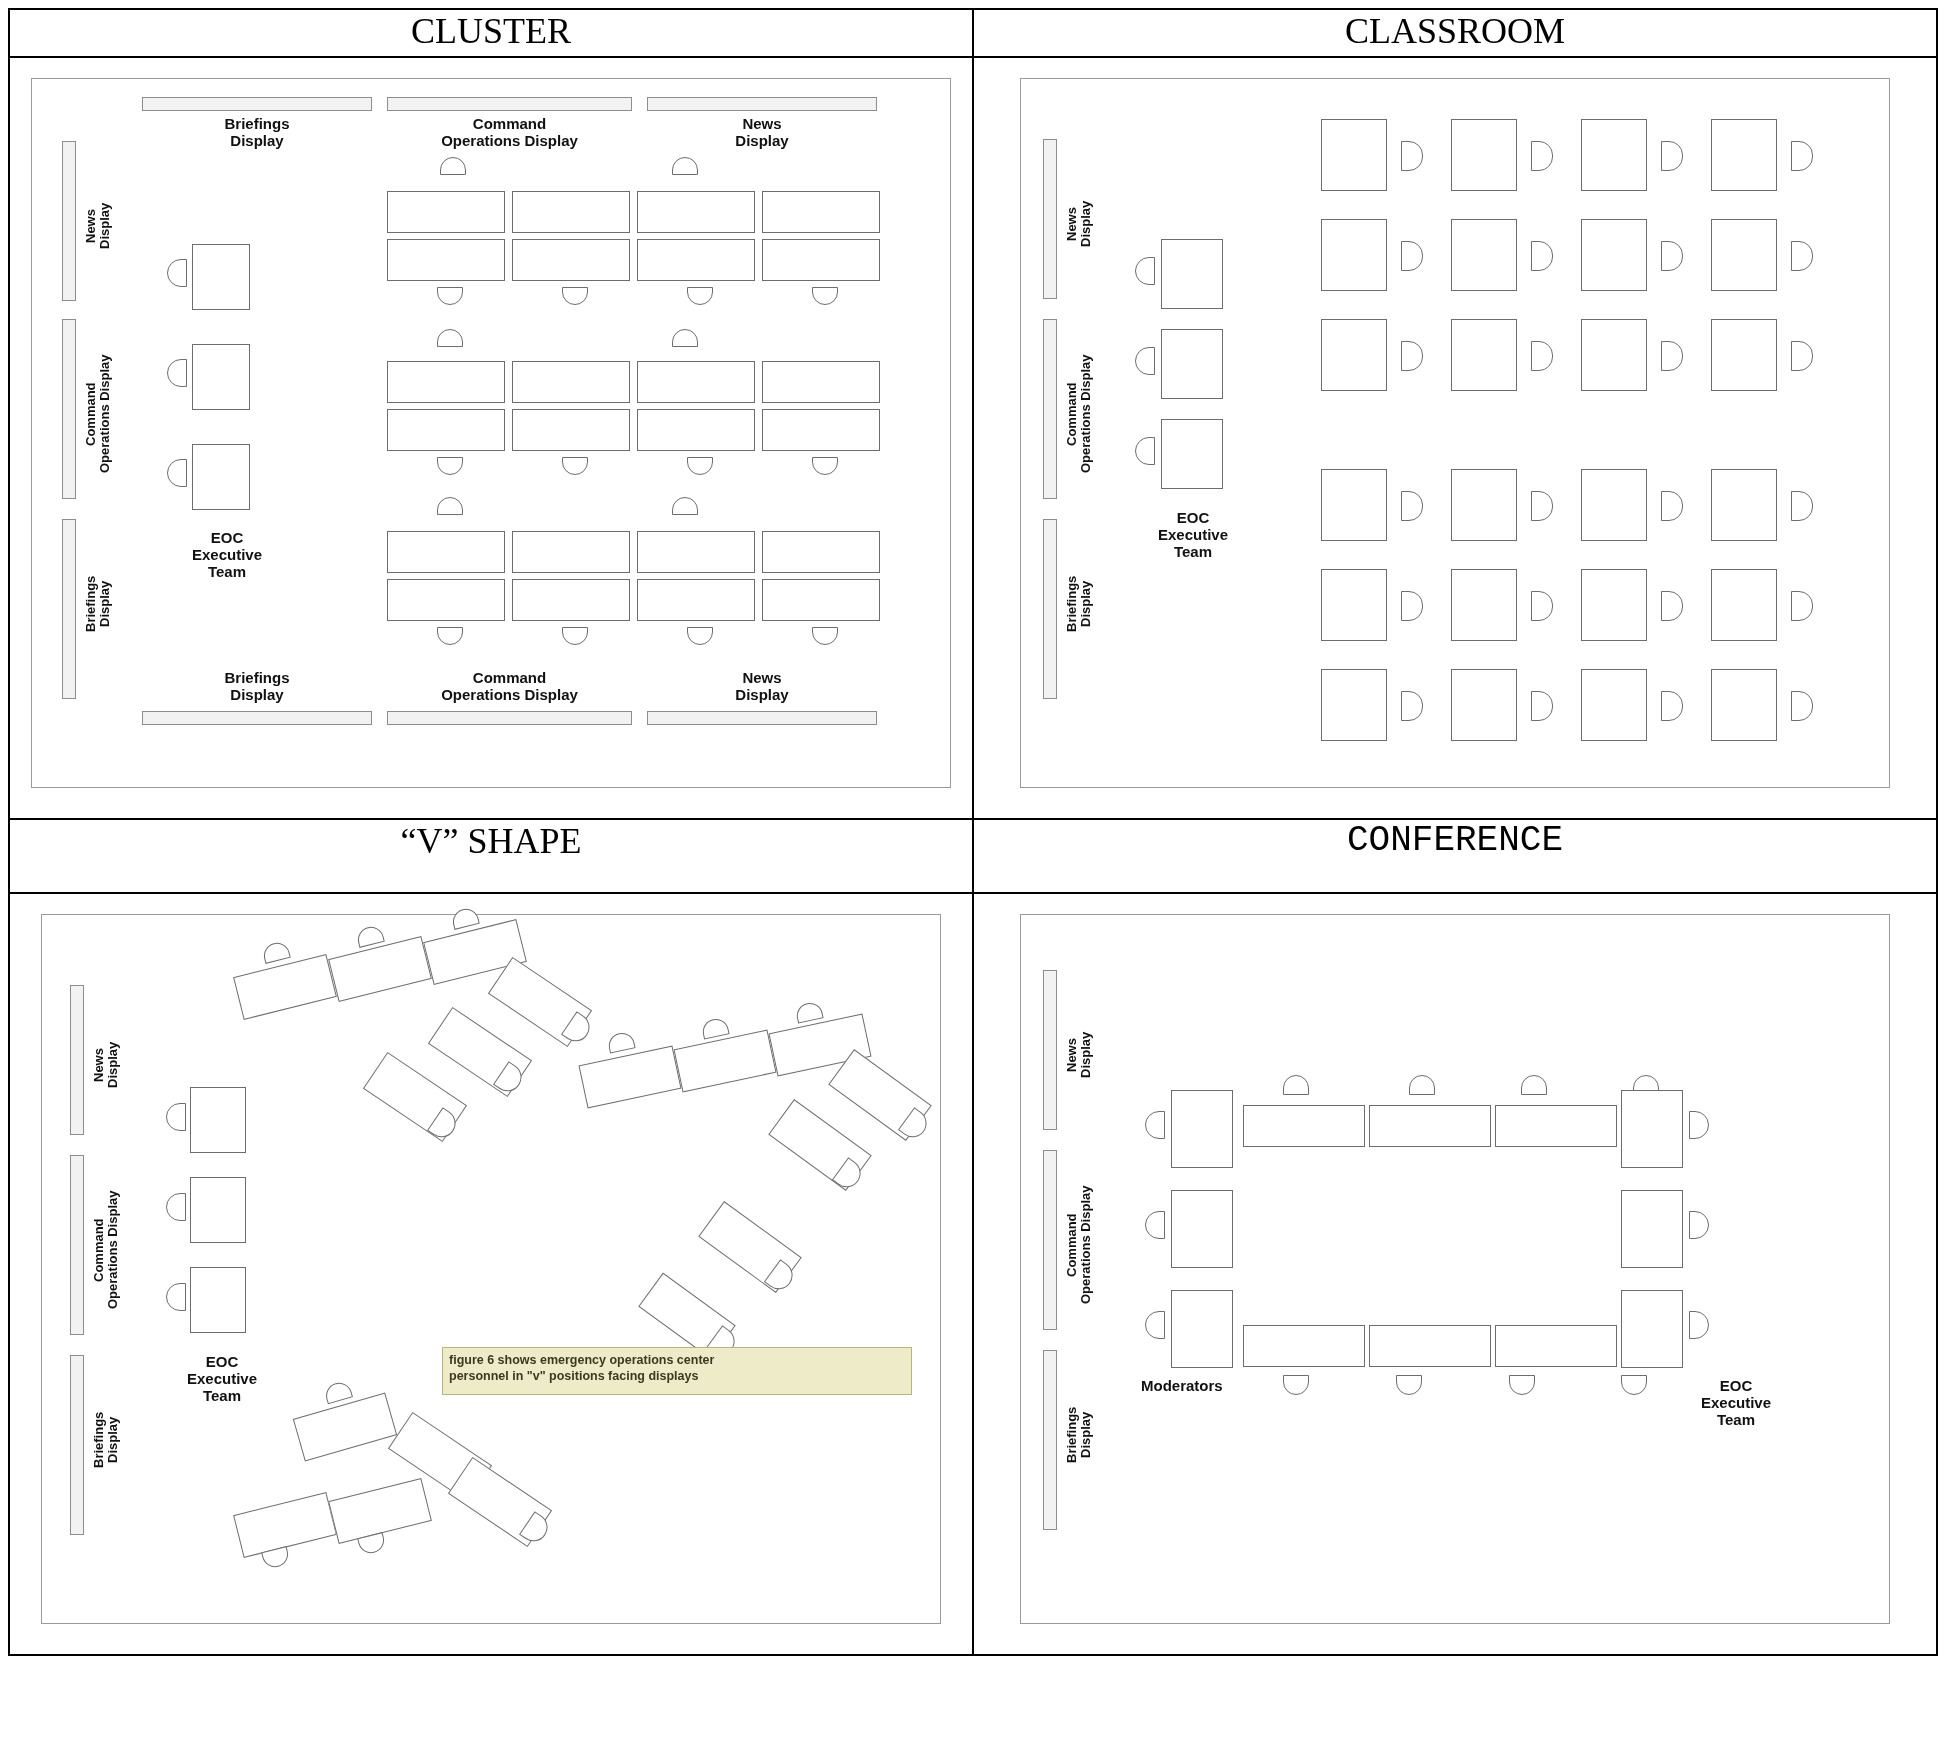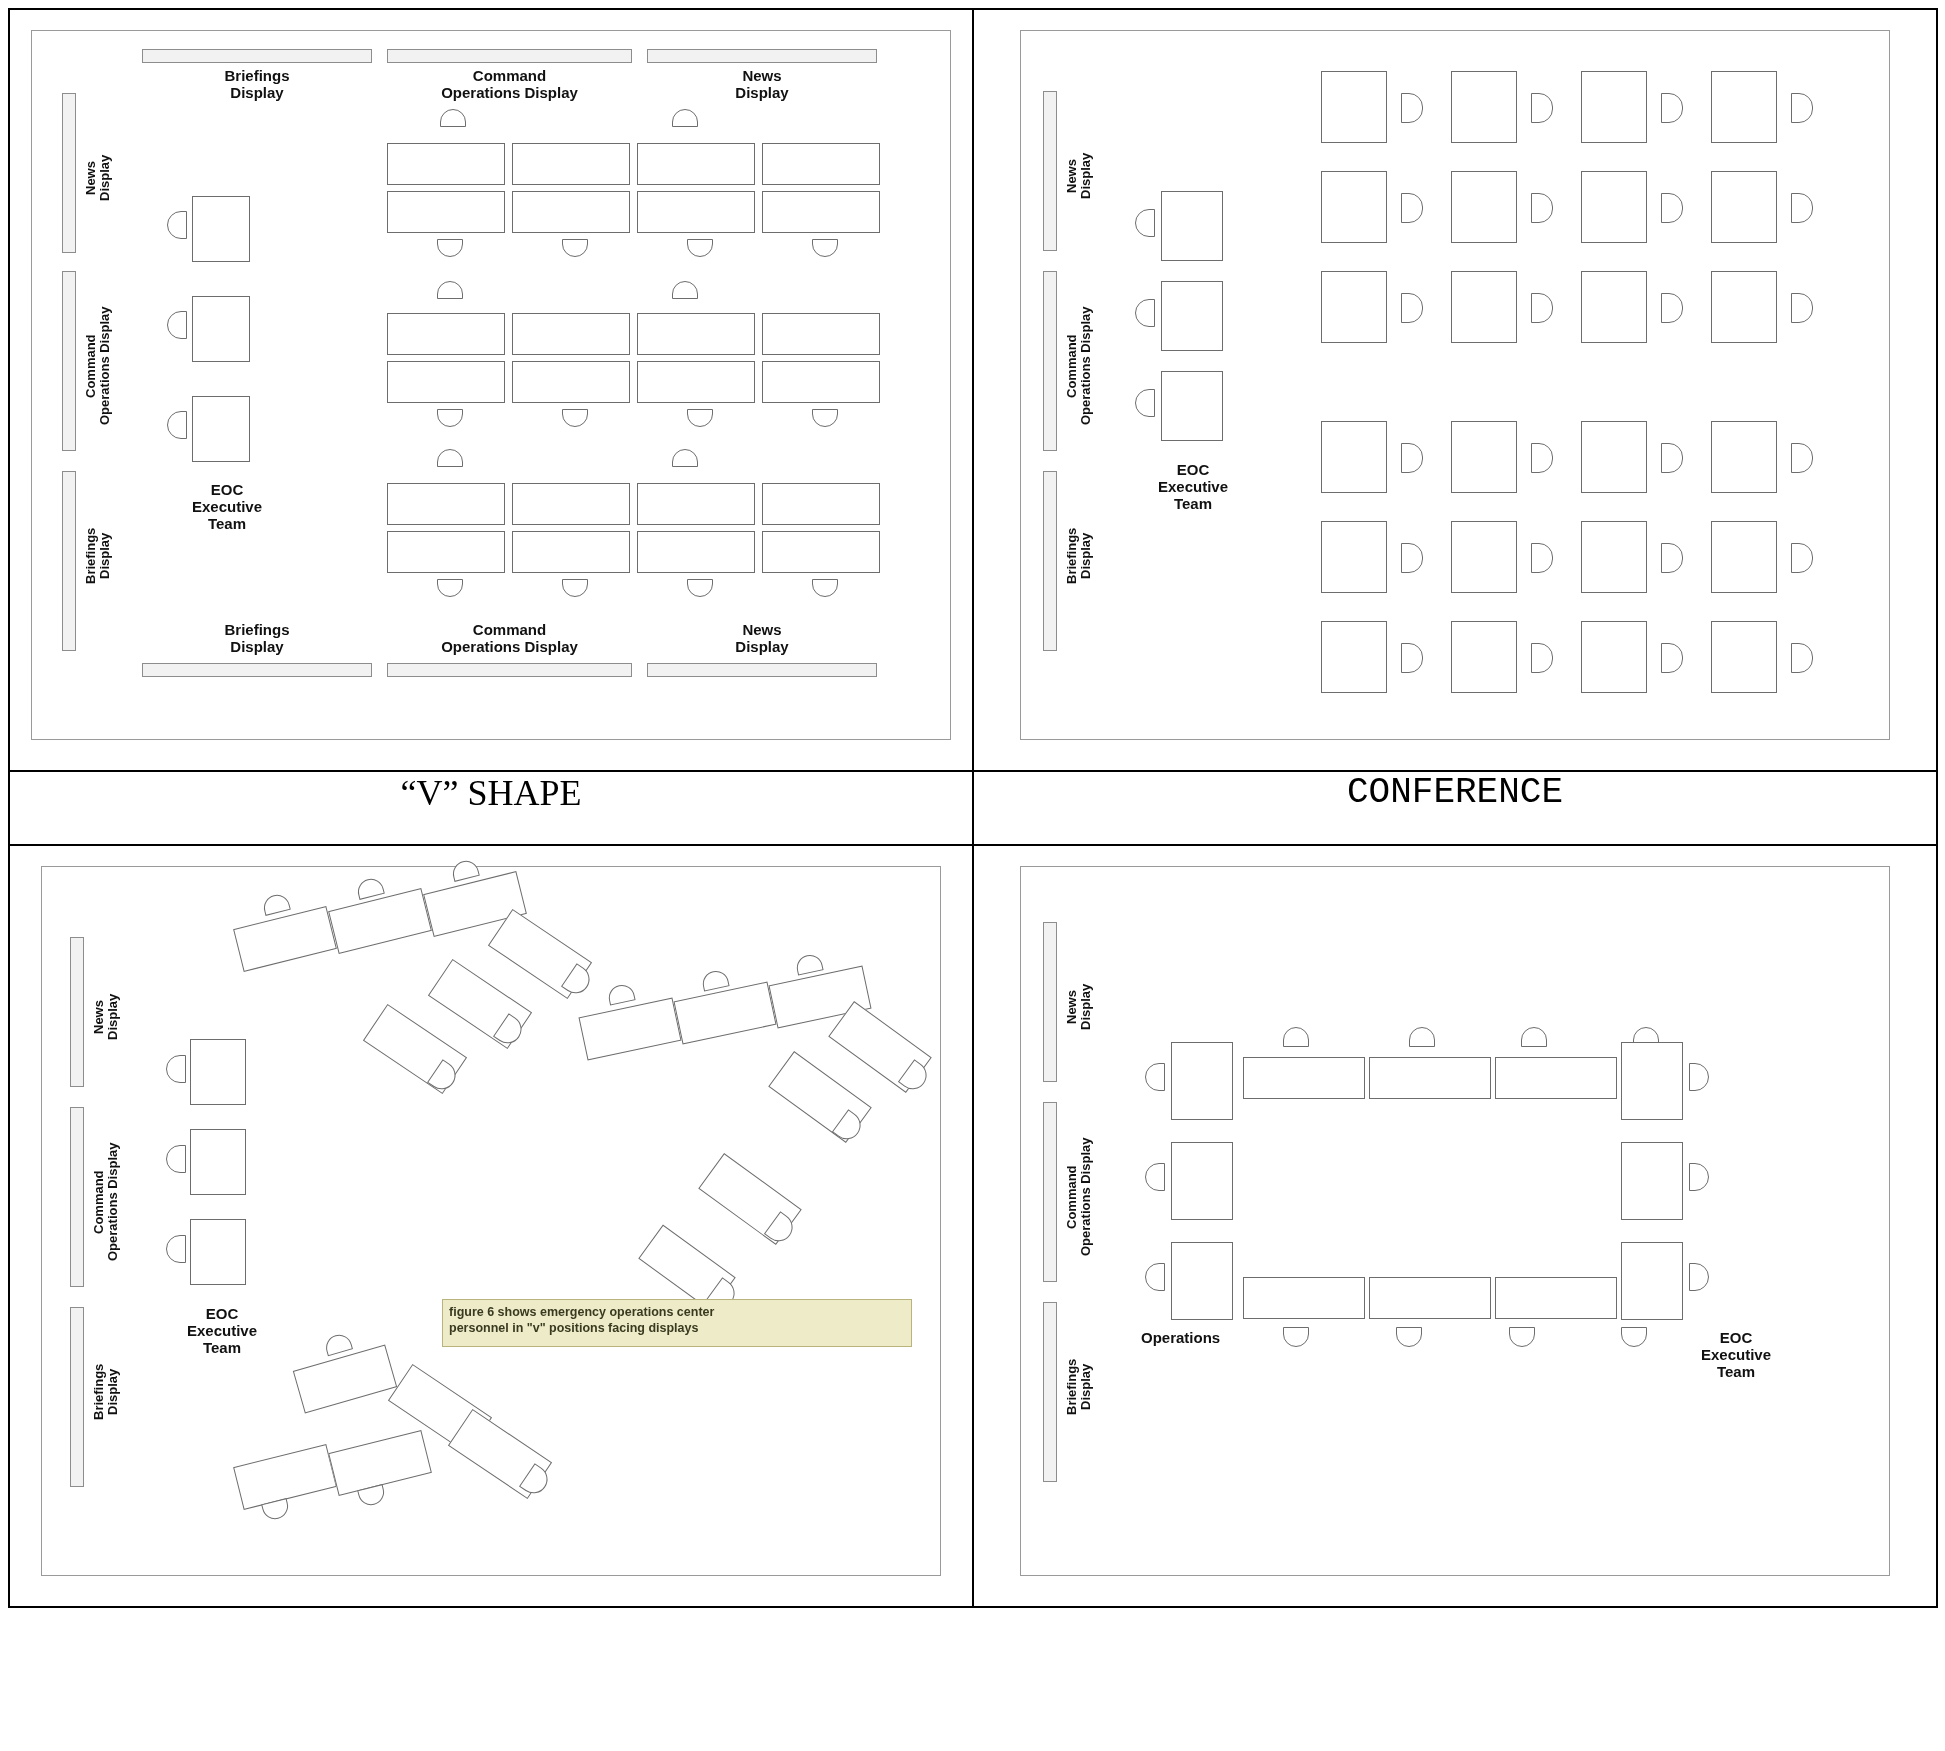--- a/index.html
+++ b/index.html
@@ -107,20 +107,28 @@
     box-sizing: border-box;
     overflow: hidden;
   }
   .vfan { position: absolute; }
 </style>
 </head>
 <body>
 
 <table class="grid">
   <tbody>
+      <tr>
+    <td class="title-cell">
+      <span>CLUSTER</span>
+    </td>
+    <td class="title-cell">
+      <span>CLASSROOM</span>
+    </td>
+  </tr>
   <tr>
 
     <td class="diagram-cell">
       <div class="frame" style="width:920px;height:710px;">
 
         <div class="wallbar" style="left:110px;top:18px;width:230px;height:14px;"></div>
         <div class="wallbar" style="left:355px;top:18px;width:245px;height:14px;"></div>
         <div class="wallbar" style="left:615px;top:18px;width:230px;height:14px;"></div>
 
         <div class="hlabel" style="left:110px;top:36px;width:230px;">Briefings
@@ -416,21 +424,21 @@
         <div class="chair right" style="left:668px;top:396px;width:20px;height:28px;"></div>
 
         <div class="desk" style="left:222px;top:410px;width:122px;height:42px;"></div>
         <div class="desk" style="left:348px;top:410px;width:122px;height:42px;"></div>
         <div class="desk" style="left:474px;top:410px;width:122px;height:42px;"></div>
         <div class="chair down" style="left:262px;top:460px;width:26px;height:20px;"></div>
         <div class="chair down" style="left:375px;top:460px;width:26px;height:20px;"></div>
         <div class="chair down" style="left:488px;top:460px;width:26px;height:20px;"></div>
         <div class="chair down" style="left:600px;top:460px;width:26px;height:20px;"></div>
 
-        <div class="hlabel" style="left:120px;top:462px;width:140px;text-align:left;">Operations</div>
+        <div class="hlabel" style="left:120px;top:462px;width:140px;text-align:left;">Moderators</div>
         <div class="hlabel" style="left:650px;top:462px;width:130px;">EOC
 Executive
 Team</div>
       </div>
     </td>
   </tr>
 </tbody>
   </table>
 
 </body></html>

